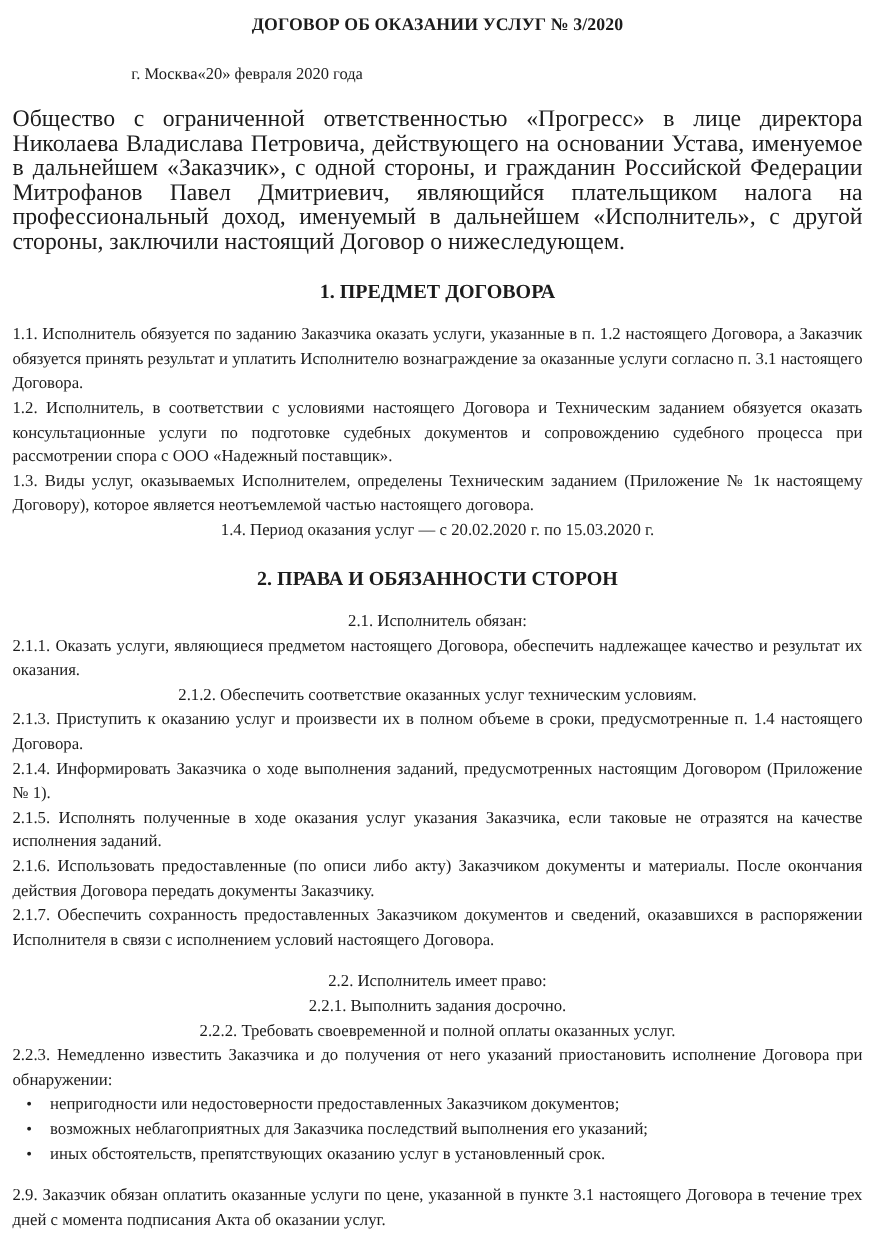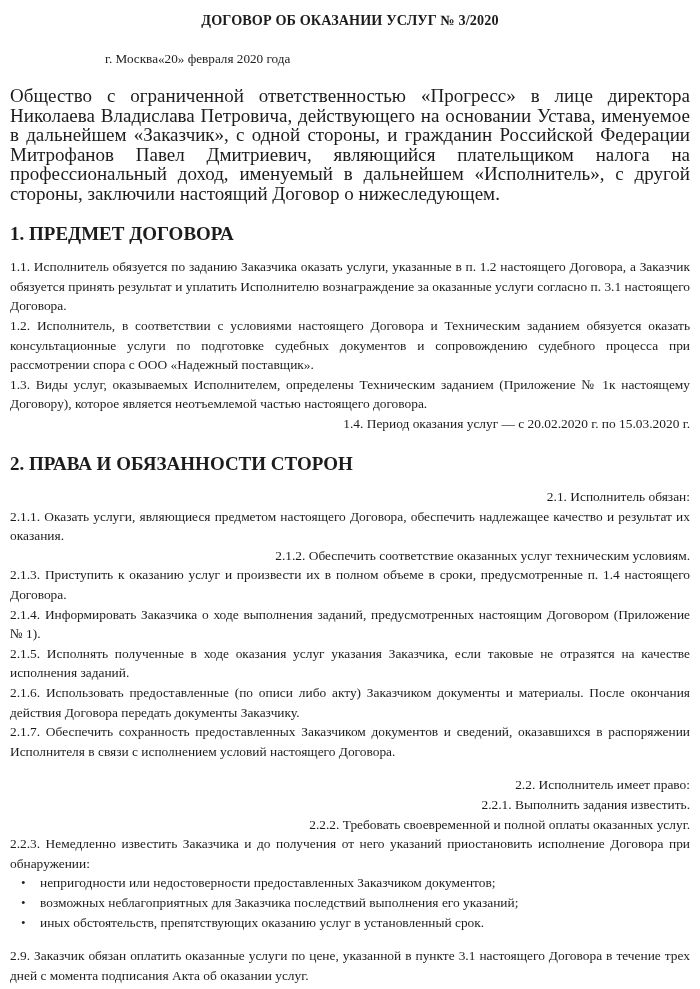--- a/index.html
+++ b/index.html
@@ -48,41 +48,41 @@
   .preamble {
     margin-top: 19px;
     font-size: 19px;
     line-height: 19.6px;
     text-align: justify;
     text-justify: inter-word;
     hyphens: none;
   }
 
   .section-heading {
-    font-size: 19px;
+    font-size: 16px;
     line-height: 19.6px;
     margin-top: 20px;
     margin-bottom: 0;
-    text-align: left;
+    text-align: center;
   }
 
   .clause-block {
     margin-top: 14px;
   }
 
   p.clause {
     margin: 0;
     font-size: 13.4px;
     line-height: 19.6px;
     text-align: justify;
     text-justify: inter-word;
   }
 
   p.clause.nojust {
-    text-align: right;
+    text-align: center;
   }
 
   ul.bullets {
     list-style: none;
     margin: 0;
     padding: 0;
   }
   ul.bullets li {
     position: relative;
     padding-left: 30px;
@@ -129,21 +129,21 @@
     <p class="clause nojust">2.1.2. Обеспечить соответствие оказанных услуг техническим условиям.</p>
     <p class="clause">2.1.3. Приступить к оказанию услуг и произвести их в полном объеме в сроки, предусмотренные п. 1.4 настоящего Договора.</p>
     <p class="clause">2.1.4. Информировать Заказчика о ходе выполнения заданий, предусмотренных настоящим Договором (Приложение № 1).</p>
     <p class="clause">2.1.5. Исполнять полученные в ходе оказания услуг указания Заказчика, если таковые не отразятся на качестве исполнения заданий.</p>
     <p class="clause">2.1.6. Использовать предоставленные (по описи либо акту) Заказчиком документы и материалы. После окончания действия Договора передать документы Заказчику.</p>
     <p class="clause">2.1.7. Обеспечить сохранность предоставленных Заказчиком документов и сведений, оказавшихся в распоряжении Исполнителя в связи с исполнением условий настоящего Договора.</p>
   </div>
 
   <div class="clause-block">
     <p class="clause nojust">2.2. Исполнитель имеет право:</p>
-    <p class="clause nojust">2.2.1. Выполнить задания известить.</p>
+    <p class="clause nojust">2.2.1. Выполнить задания досрочно.</p>
     <p class="clause nojust">2.2.2. Требовать своевременной и полной оплаты оказанных услуг.</p>
     <p class="clause">2.2.3. Немедленно известить Заказчика и до получения от него указаний приостановить исполнение Договора при обнаружении:</p>
   </div>
 
   <ul class="bullets">
     <li>
       <span class="dot">•</span>
       <span>непригодности или недостоверности предоставленных Заказчиком документов;</span>
     </li>
     <li>

